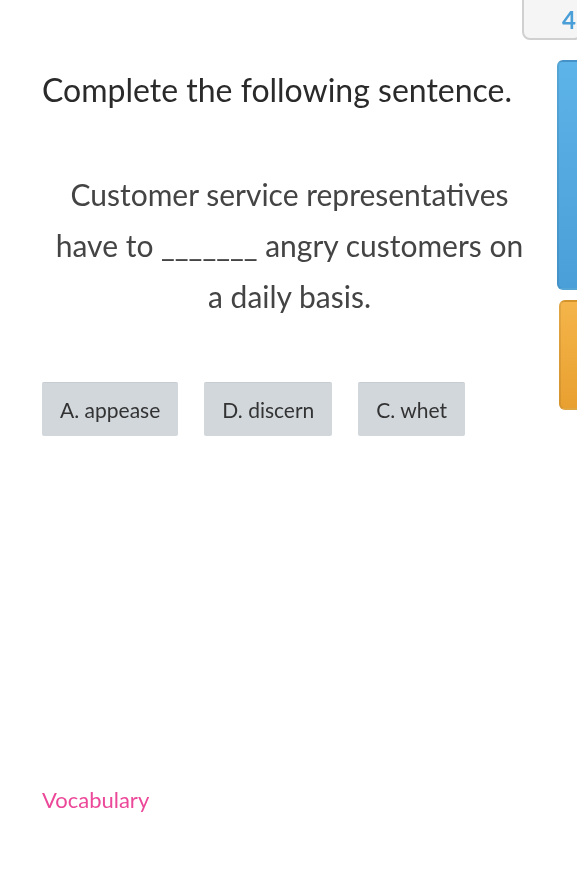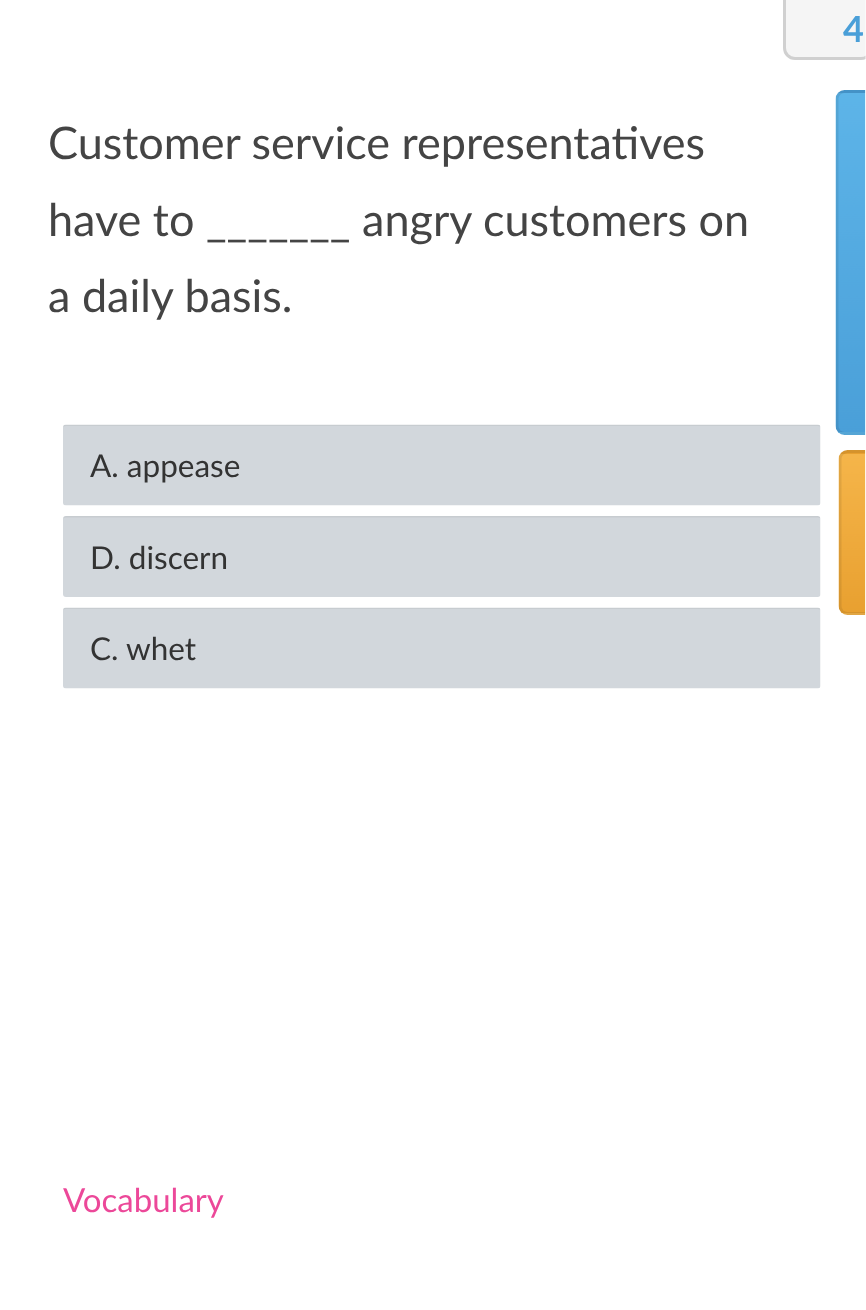--- a/index.html
+++ b/index.html
@@ -26,28 +26,29 @@
       font-weight: 400;
       color: #2a2a2a;
       margin-bottom: 60px;
       white-space: nowrap;
     }
     .question-text {
       font-size: 30px;
       font-weight: 400;
       color: #444444;
       line-height: 1.7;
+      text-align: center;
       margin-bottom: 60px;
       white-space: pre-line;
       margin-left: -10px;
     }
     .options {
       display: flex;
-      flex-direction: column;
-      gap: 7px;
+      flex-direction: row;
+      gap: 26px;
     }
     .option {
       background: #d2d7dc;
       padding: 14px 18px;
       font-size: 21px;
       color: #333333;
       cursor: pointer;
       border-radius: 2px;
       border-top: 1px solid rgba(0,0,0,0.05);
     }
@@ -96,20 +97,21 @@
 </head>
 <body>
 
 <div class="side-tab side-tab-top">
   <span>4</span>
 </div>
 <div class="side-tab side-tab-blue"></div>
 <div class="side-tab side-tab-orange"></div>
 
 <div class="container">
+  <div class="instruction">Complete the following sentence.</div>
 
   <div class="question-text">Customer service representatives
 have to _______ angry customers on
 a daily basis.</div>
 
   <div class="options">
     <div class="option">
       <span>A.</span>
       <span>appease</span>
     </div>

